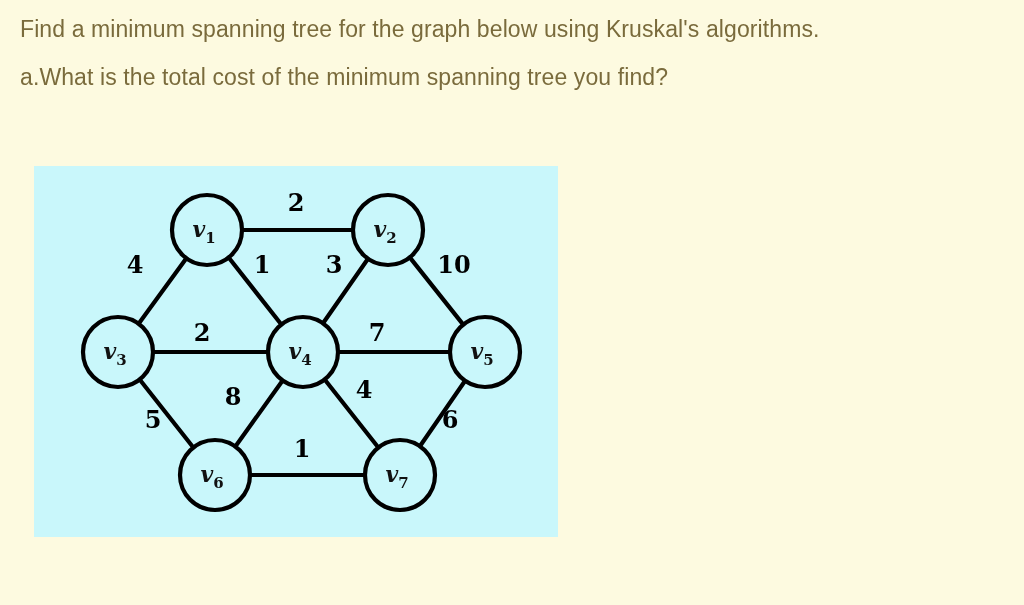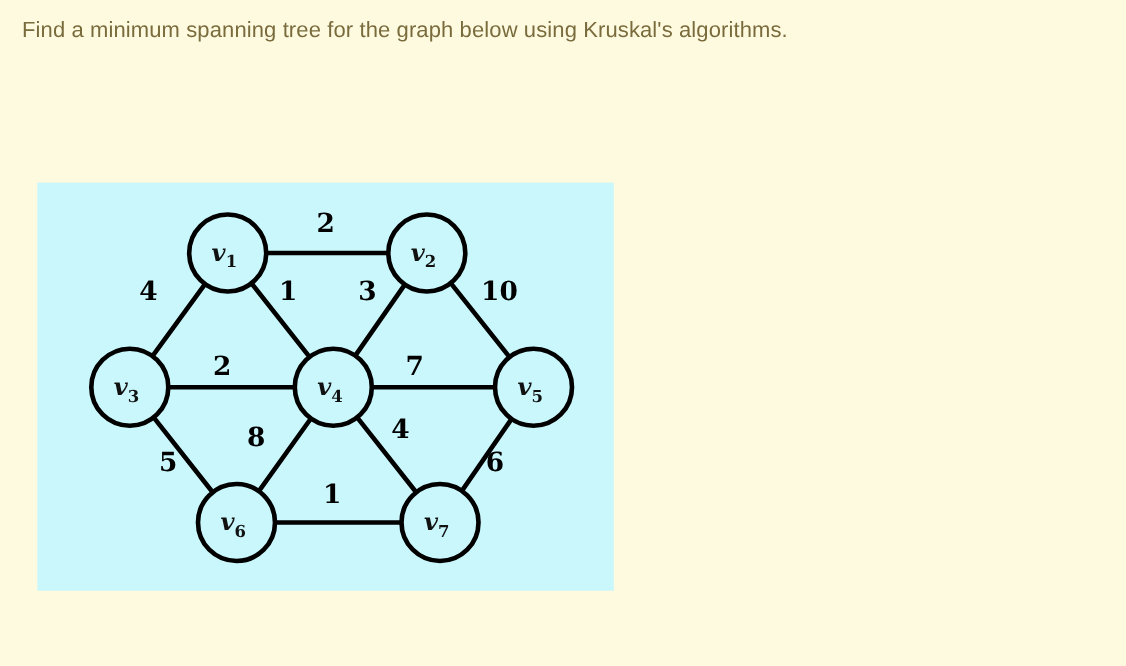--- a/index.html
+++ b/index.html
@@ -15,21 +15,21 @@
     position: relative;
   }
   .questions {
     position: absolute;
     left: 20px;
     top: 18px;
     width: 960px;
   }
   .q-line {
     color: #7a6b3c;
-    font-size: 20px;
+    font-size: 23px;
     line-height: 1.0;
     margin-bottom: 25px;
     white-space: nowrap;
     letter-spacing: 0.1px;
   }
   .graph-panel {
     position: absolute;
     left: 34px;
     top: 166px;
     width: 524px;
@@ -71,20 +71,21 @@
     font-size: 24px;
     fill: #000000;
     text-anchor: middle;
   }
 </style>
 </head>
 <body>
 
 <div class="questions">
   <div class="q-line">Find a minimum spanning tree for the graph below using Kruskal's algorithms.</div>
+  <div class="q-line">a.What is the total cost of the minimum spanning tree you find?</div>
 </div>
 
 <div class="graph-panel">
   <svg class="graph-svg" viewBox="0 0 524 371">
     <g id="edges-layer">
         <line x1="208" y1="64" x2="319" y2="64" class="edge-line"></line>
         <line x1="152.37267018334532" y1="92.27566559136935" x2="104.6273298166547" y2="157.72433440863065" class="edge-line"></line>
         <line x1="194.6436626470679" y1="91.50548794731547" x2="247.3563373529321" y2="158.4945120526845" class="edge-line"></line>
         <line x1="333.9920579792624" y1="92.71728148858807" x2="289.0079420207376" y2="157.28271851141193" class="edge-line"></line>
         <line x1="375.7820727159796" y1="91.39600898298467" x2="429.2179272840204" y2="158.60399101701535" class="edge-line"></line>

